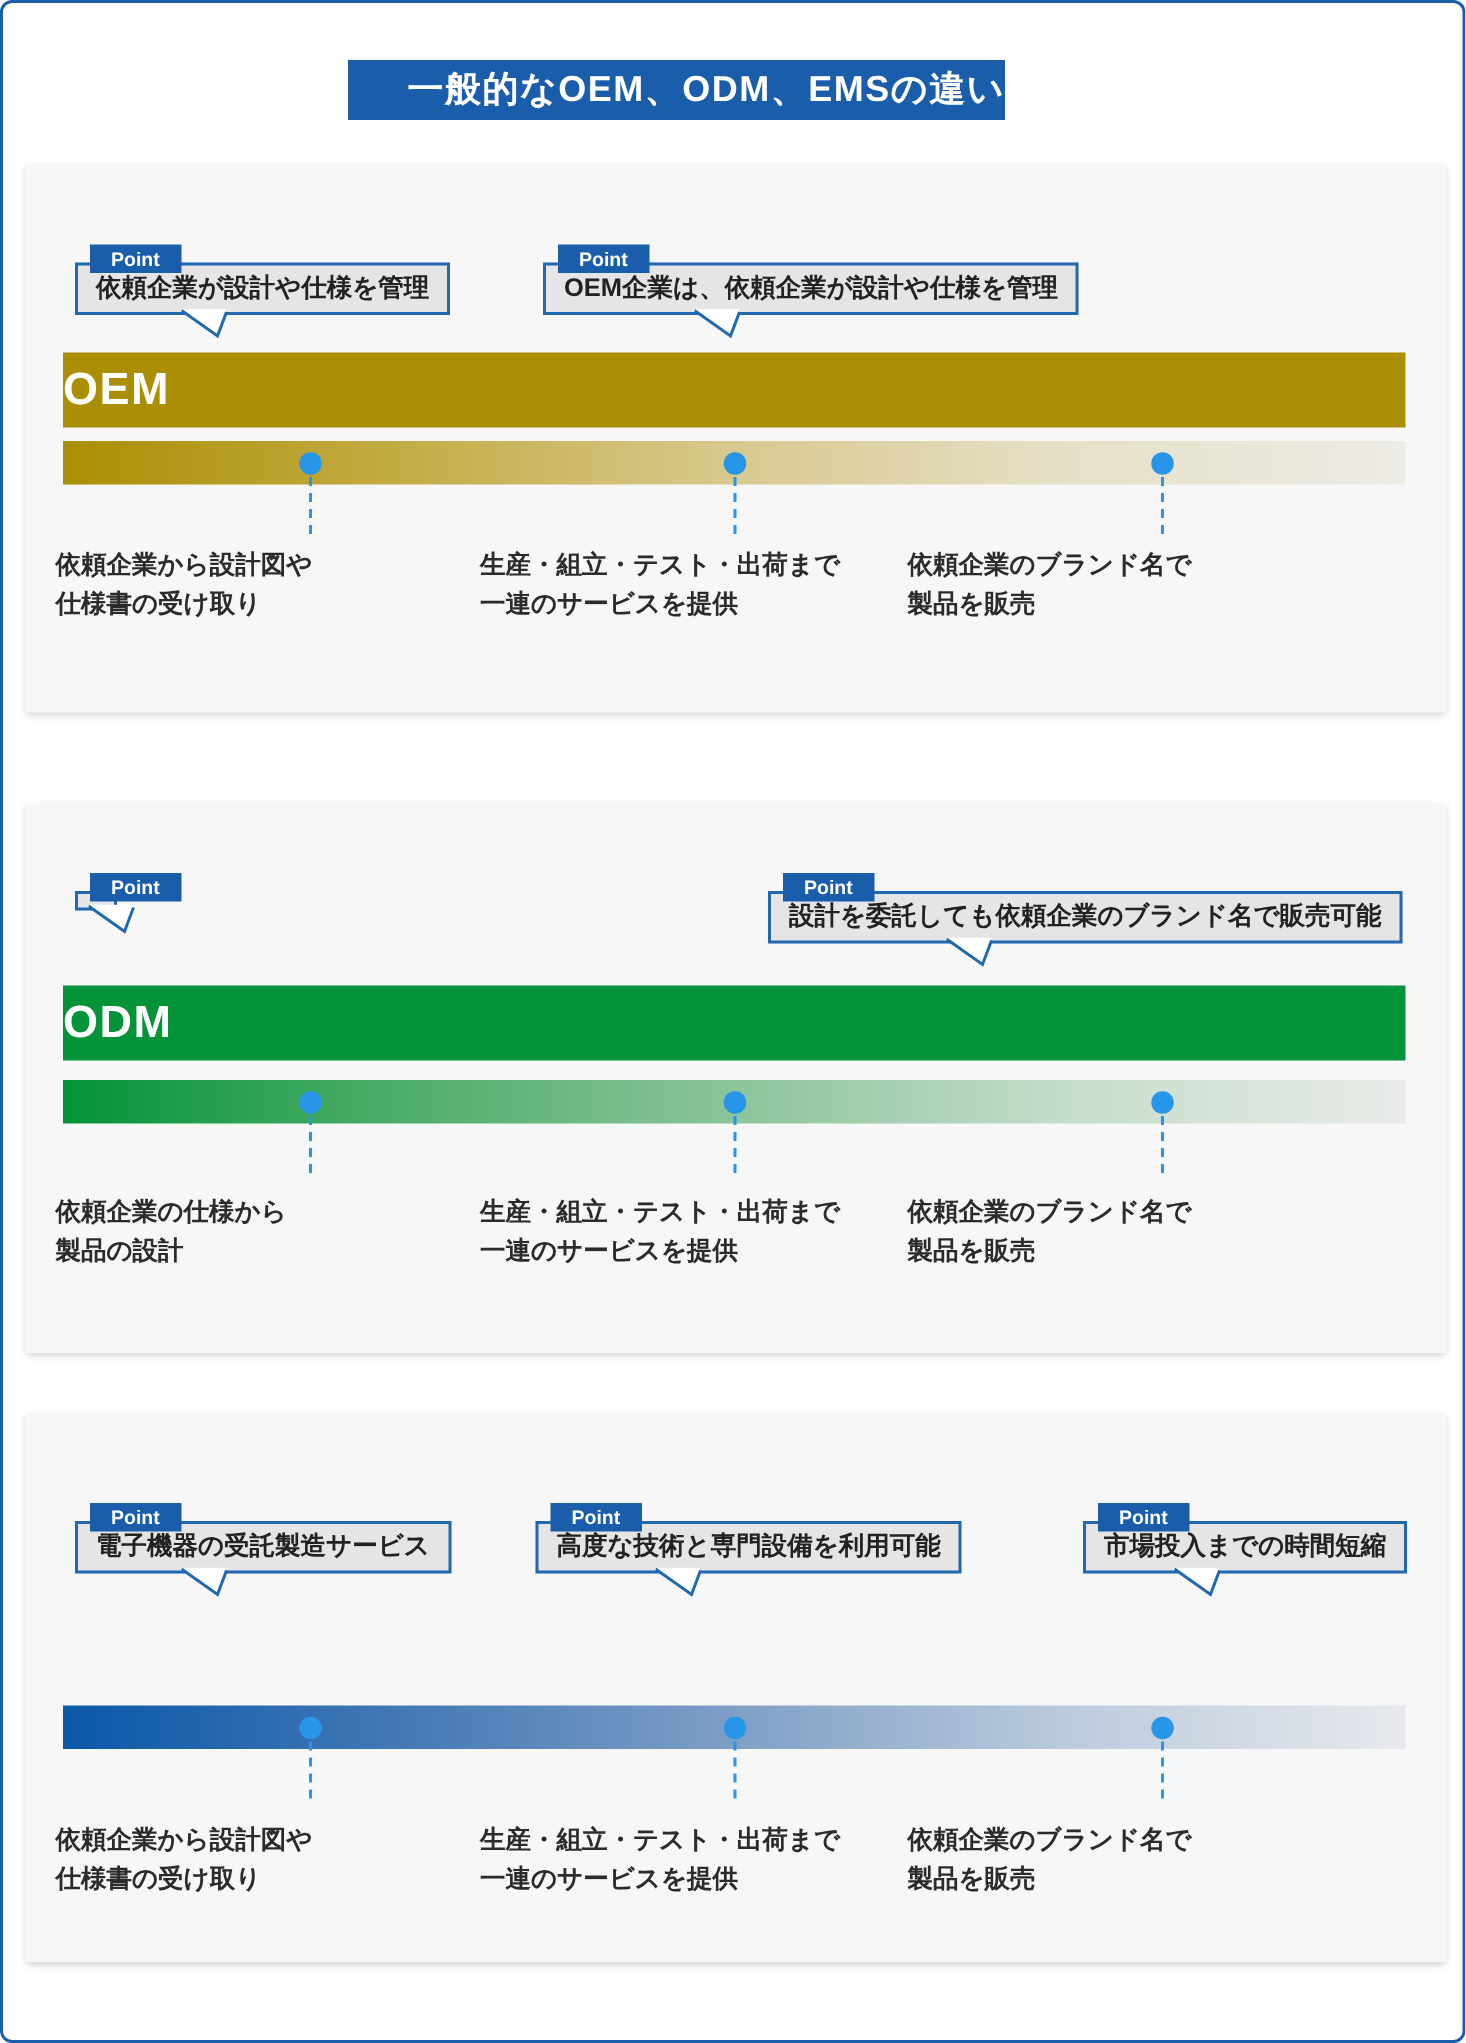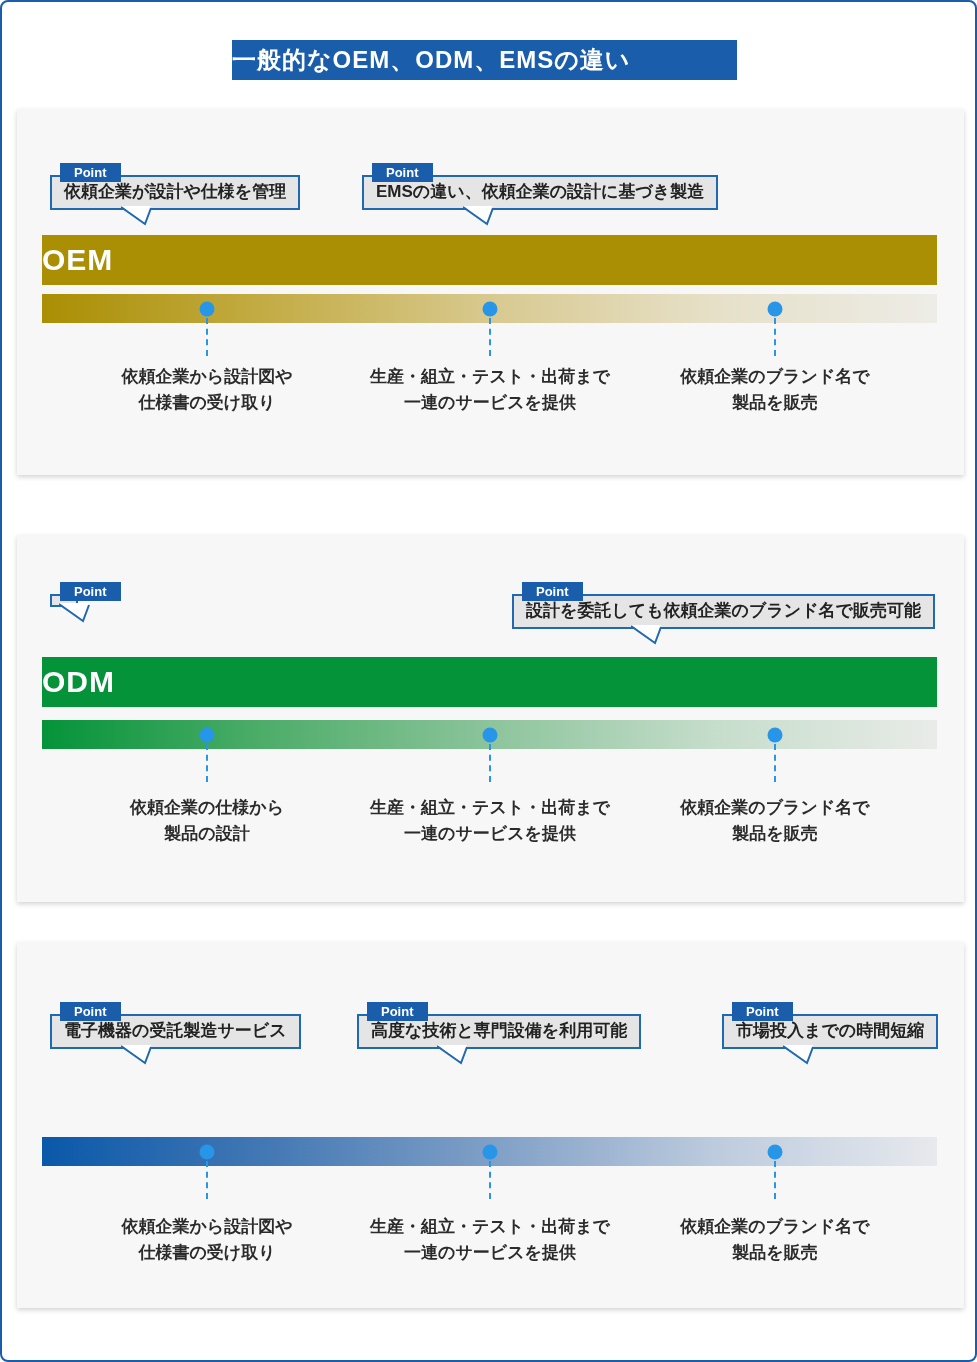--- a/index.html
+++ b/index.html
@@ -3,23 +3,23 @@
 <meta charset="utf-8">
 <style>
   html,body{margin:0;padding:0;background:#fff;}
   body{font-family:"Liberation Sans","DejaVu Sans",sans-serif;}
   .frame{
     position:relative;width:973px;height:1358px;margin:0;
     background:#ffffff;border:2px solid #1a5dab;border-radius:8px;
     overflow:hidden;
   }
   .title-box{
-    position:absolute;left:230px;top:38px;width:505px;height:40px;
+    position:absolute;left:230px;top:38px;width:438px;height:40px;
     background:#1a5dab;color:#fff;font-weight:bold;font-size:24px;
-    line-height:40px;text-align:left;letter-spacing:1px;
+    line-height:40px;text-align:right;letter-spacing:1px;
   }
   .panel{
     position:absolute;left:15px;width:947px;height:366px;
     background:#f7f7f7;box-shadow:0 2px 5px rgba(0,0,0,0.18);
   }
   .s1{top:107px;} .s2{top:533px;height:367px;} .s3{top:940px;}
 
   
   .callout{
     position:absolute;background:#e5e5e5;border:2px solid #2069b0;
@@ -61,21 +61,21 @@
   .dash{
     position:absolute;top:24px;left:-1px;height:38px;
     border-left:2px dashed #2795e8;
   }
 
   
   .steps{position:absolute;left:0;width:100%;}
   .s1 .steps{top:255px;} .s2 .steps{top:260px;} .s3 .steps{top:272px;}
   .step{
     position:absolute;width:340px;transform:translateX(-50%);
-    text-align:center;font-size:17px;font-weight:bold;color:#2b2b2b;
+    text-align:left;font-size:17px;font-weight:bold;color:#2b2b2b;
     line-height:26px;
   }
   .step.st1{left:190px;} .step.st2{left:473px;} .step.st3{left:758px;}
 </style>
 </head>
 <body>
 
 <div class="frame">
 
   <div class="title-box">一般的なOEM、ODM、EMSの違い</div>
@@ -84,21 +84,21 @@
     <div class="callout c1">
       <div class="point-tag">Point</div>
       <span>依頼企業が設計や仕様を管理</span>
       <svg class="tail" width="34" height="20" viewBox="0 0 34 20">
         <polygon points="0,0 24,18 30,0" fill="#ffffff"></polygon>
         <path d="M0 1 L24 18 L30 2" fill="none" stroke="#2069b0" stroke-width="2"></path>
       </svg>
     </div>
     <div class="callout c2">
       <div class="point-tag">Point</div>
-      <span>EMSの違い、依頼企業の設計に基づき製造</span>
+      <span>OEM企業は、依頼企業が設計や仕様を管理</span>
       <svg class="tail" width="34" height="20" viewBox="0 0 34 20">
         <polygon points="0,0 24,18 30,0" fill="#ffffff"></polygon>
         <path d="M0 1 L24 18 L30 2" fill="none" stroke="#2069b0" stroke-width="2"></path>
       </svg>
     </div>
 
     <div class="band">OEM</div>
 
     <div class="grad">
       <div class="dotgrp p1">

